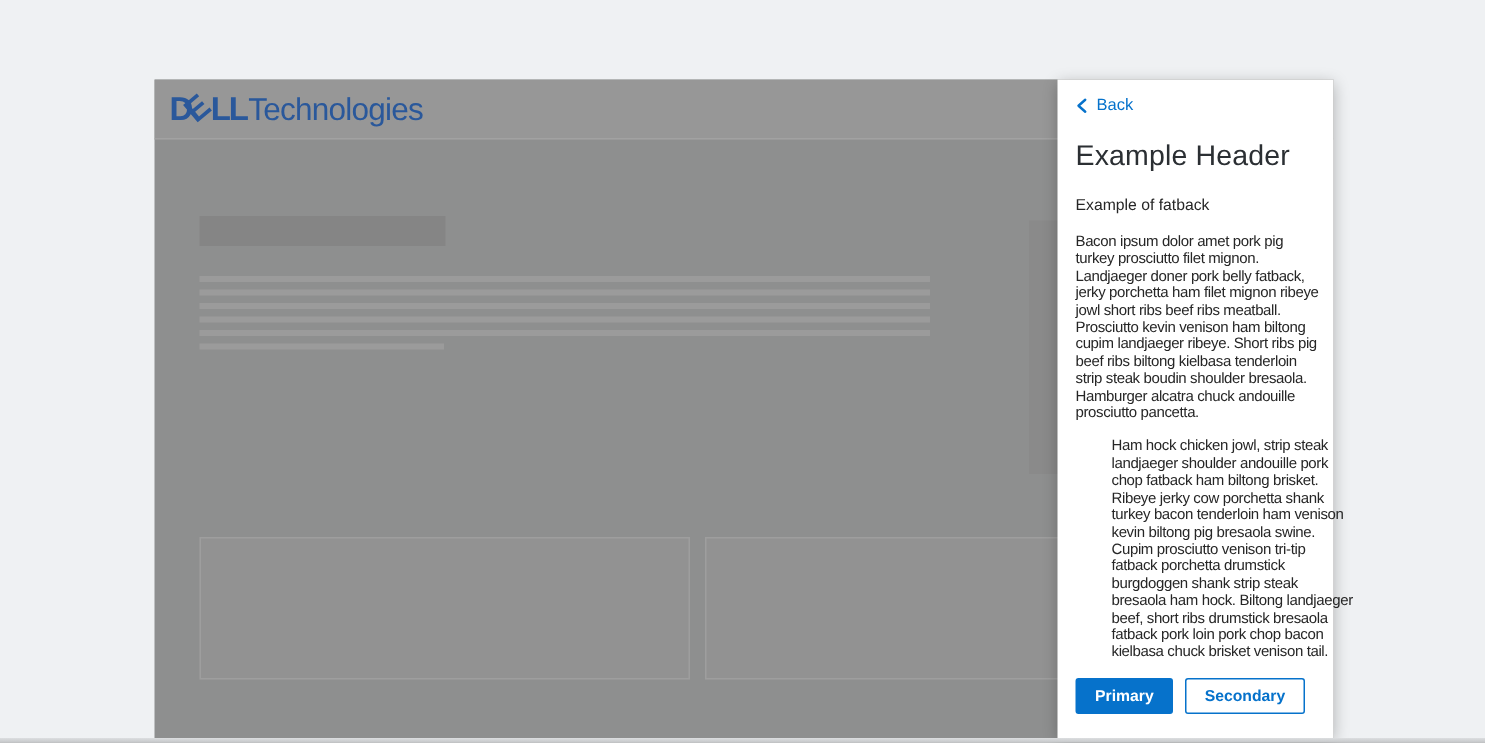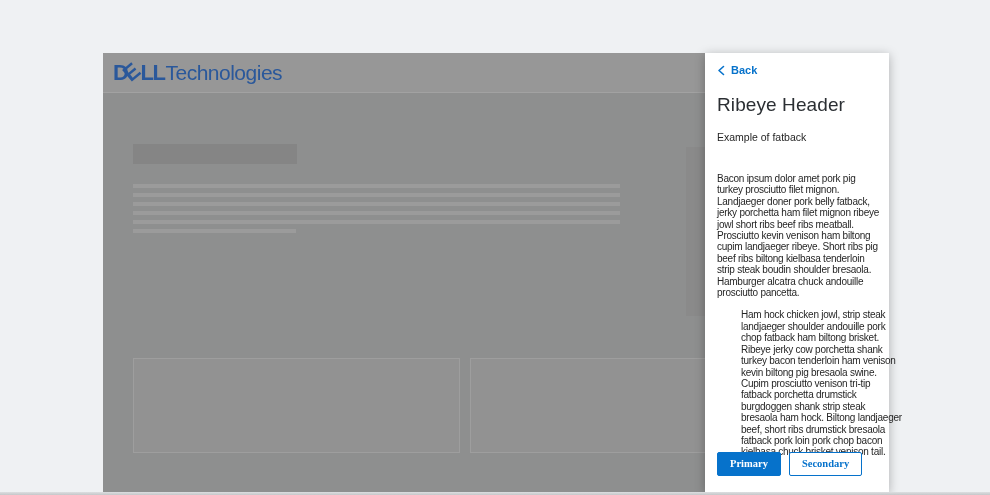--- a/index.html
+++ b/index.html
@@ -100,53 +100,52 @@
   }
   .back-row {
     display: flex;
     align-items: center;
     gap: 5px;
     color: #0672cb;
     font-size: 11px;
     cursor: pointer;
     width: fit-content;
     margin-top: 1px;
-    font-weight: bold;
   }
   .back-row svg { display: block; }
   .drawer-title {
     margin-top: 18px;
     font-size: 19px;
     font-weight: 400;
     color: #2b2f33;
     letter-spacing: 0.1px;
   }
   .content-label {
     margin-top: 15px;
     font-size: 10.5px;
     color: #262626;
   }
   .body-text {
-    margin-top: 30px;
+    margin-top: 13px;
     width: 162px;
     font-size: 10px;
     line-height: 11.4px;
     letter-spacing: -0.25px;
     color: #262626;
   }
   .body-text + .body-text { margin-top: 11px; margin-left: 24px; }
 
   .drawer-footer {
     position: absolute;
     left: 12px; bottom: 16px;
     display: flex;
     gap: 8px;
   }
   .btn {
-    font-family: Liberation Serif, serif;
+    font-family: Liberation Sans, sans-serif;
     font-size: 10.5px;
     font-weight: 700;
     padding: 6px 12px;
     border-radius: 2px;
     cursor: pointer;
     line-height: 1;
   }
   .btn-primary {
     background: #0672cb;
     color: #ffffff;
@@ -202,21 +201,21 @@
 <div class="drawer">
   <div class="back-row">
     <span>
       <svg width="9" height="11" viewBox="0 0 9 11">
         <polyline points="6.5,1.5 2,5.5 6.5,9.5" fill="none" stroke="#0672cb" stroke-width="1.6" stroke-linecap="round" stroke-linejoin="round"></polyline>
       </svg>
     </span>
     <span>Back</span>
   </div>
 
-  <div class="drawer-title">Ribeye Header</div>
+  <div class="drawer-title">Example Header</div>
 
   <div class="content-label">Example of fatback</div>
 
   <p class="body-text">Bacon ipsum dolor amet pork pig turkey prosciutto filet mignon. Landjaeger doner pork belly fatback, jerky porchetta ham filet mignon ribeye jowl short ribs beef ribs meatball. Prosciutto kevin venison ham biltong cupim landjaeger ribeye. Short ribs pig beef ribs biltong kielbasa tenderloin strip steak boudin shoulder bresaola. Hamburger alcatra chuck andouille prosciutto pancetta.</p>
   <p class="body-text">Ham hock chicken jowl, strip steak landjaeger shoulder andouille pork chop fatback ham biltong brisket. Ribeye jerky cow porchetta shank turkey bacon tenderloin ham venison kevin biltong pig bresaola swine. Cupim prosciutto venison tri-tip fatback porchetta drumstick burgdoggen shank strip steak bresaola ham hock. Biltong landjaeger beef, short ribs drumstick bresaola fatback pork loin pork chop bacon kielbasa chuck brisket venison tail.</p>
 
   <div class="drawer-footer">
     <button class="btn btn-primary">Primary</button>
     <button class="btn btn-secondary">Secondary</button>
   </div>

